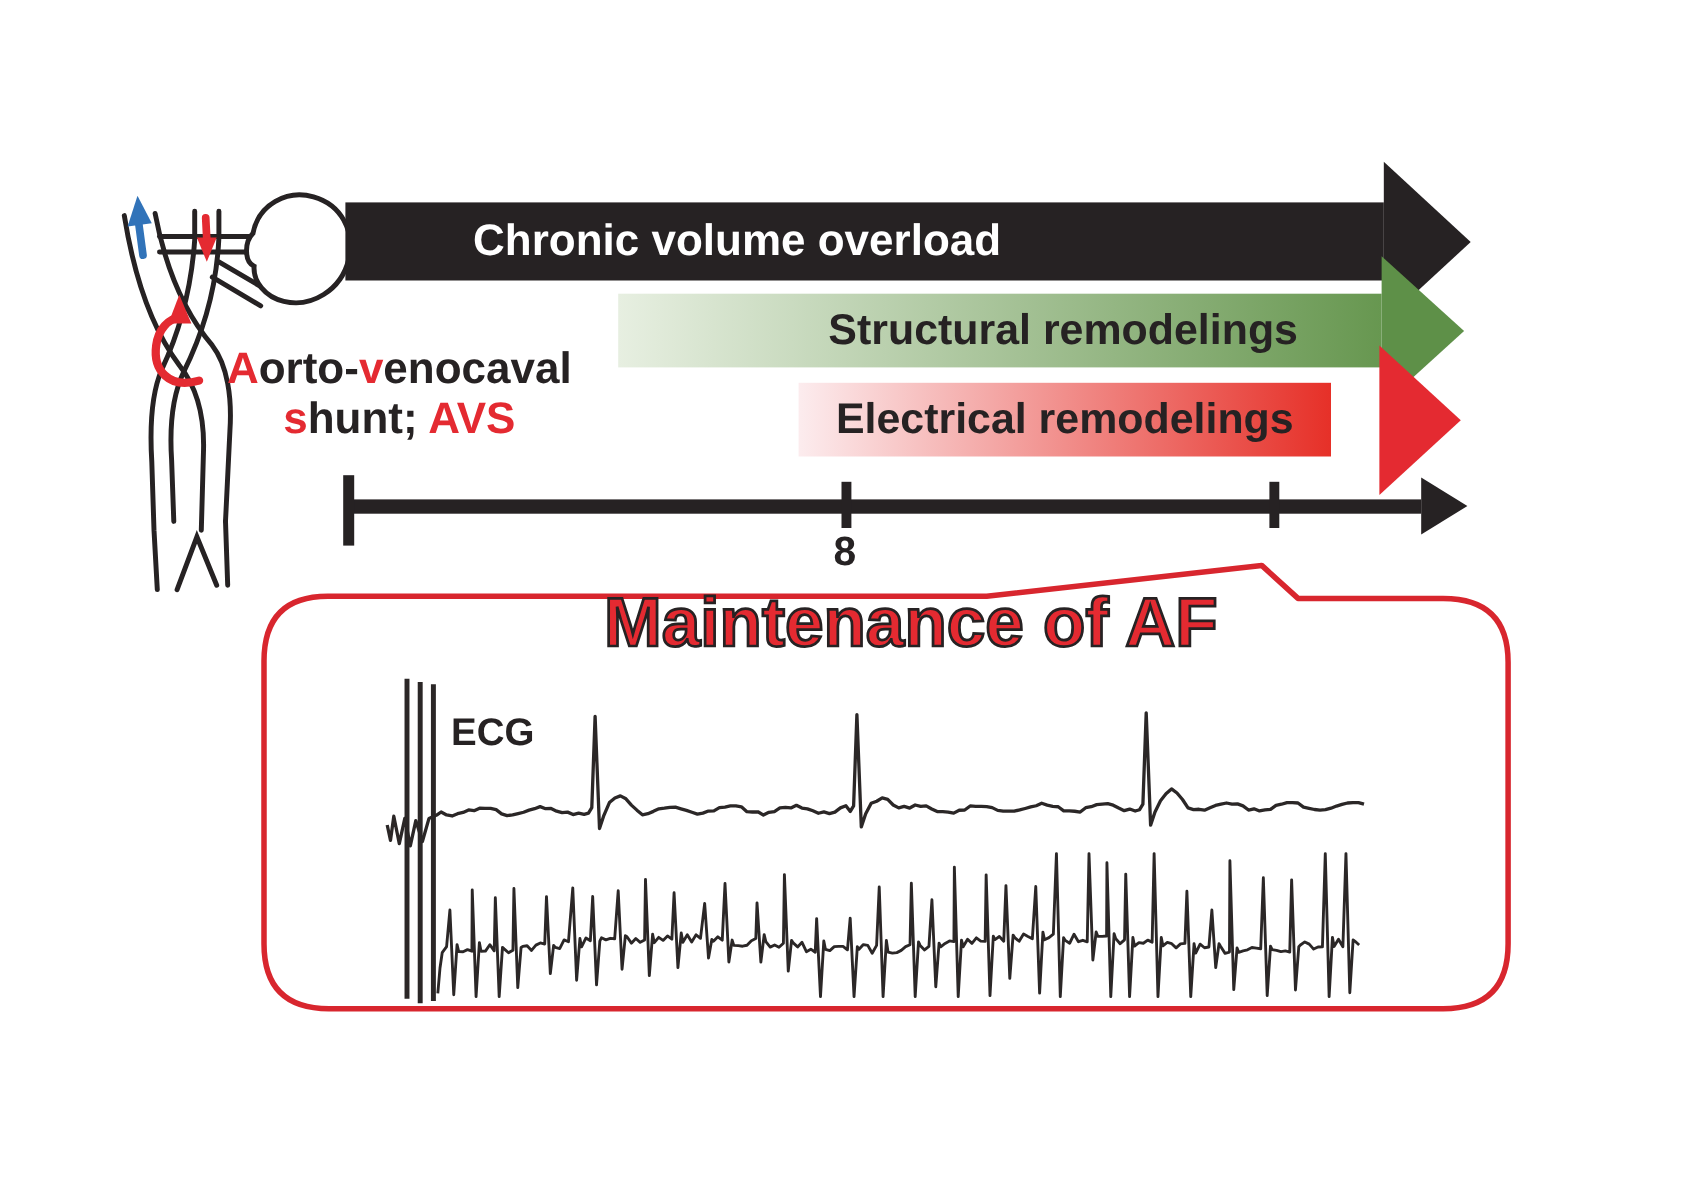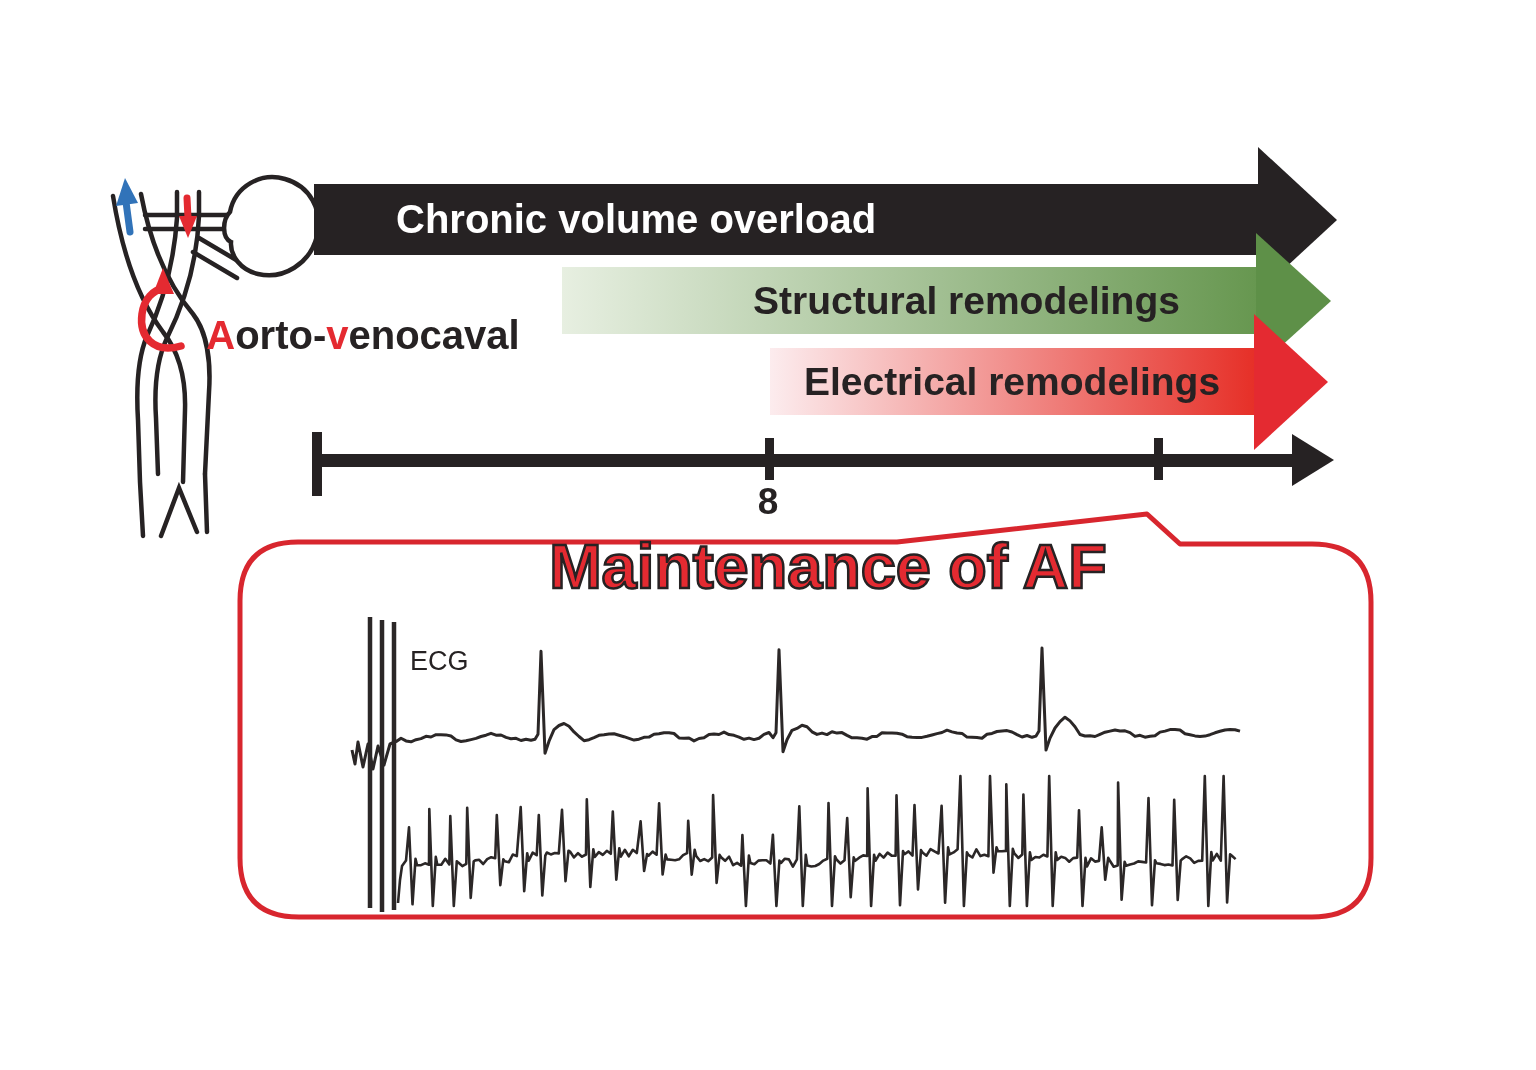--- a/index.html
+++ b/index.html
@@ -4,24 +4,24 @@
 <style>
   html,body{margin:0;padding:0;background:#fff;}
   #canvas{position:relative;width:1536px;height:1070px;background:var(--background,#fff);overflow:hidden;
           font-family:"Liberation Sans",sans-serif;}
   .abs{position:absolute;}
   
   .bar{position:absolute;height:71px;}
   #arrow-chronic{left:314px;top:184px;width:944px;background:var(--ink,#262223);}
   #arrow-structural{left:562px;top:267px;width:694px;height:67px;
      background:linear-gradient(to right,var(--green-light,#e7efe1),var(--green,#679750));}
-  #arrow-electrical{left:770px;top:348px;width:484px;height:67px;
+  #arrow-electrical{left:726px;top:348px;width:484px;height:67px;
      background:linear-gradient(to right,var(--pink-light,#fcecee),var(--red-grad,#e63028));}
   .bar-label{font-weight:bold;white-space:nowrap;}
-  #arrow-chronic .bar-label{color:#fff;font-size:40px;line-height:71px;padding-left:82px;}
+  #arrow-chronic .bar-label{color:#fff;font-size:40px;line-height:71px;padding-left:116px;}
   #arrow-structural .bar-label{color:var(--ink,#262223);font-size:39px;line-height:67px;text-align:center;padding-left:115px;}
   #arrow-electrical .bar-label{color:var(--ink,#262223);font-size:39px;line-height:67px;text-align:center;}
   .head{position:absolute;width:0;height:0;}
   #head-chronic{left:1258px;top:147px;border-top:73px solid transparent;border-bottom:73px solid transparent;
      border-left:79px solid var(--ink,#262223);}
   #head-structural{left:1256px;top:233px;border-top:68px solid transparent;border-bottom:68px solid transparent;
      border-left:75px solid var(--green-dark,#5e9048);}
   #head-electrical{left:1254px;top:314px;border-top:68px solid transparent;border-bottom:68px solid transparent;
      border-left:74px solid var(--bright-red,#e42a31);}
   
@@ -35,21 +35,21 @@
   #tick-8{left:765px;top:438px;width:9px;height:42px;}
   #tick-12{left:1154px;top:438px;width:9px;height:42px;}
   #head-timeline{left:1292px;top:434px;border-top:26px solid transparent;border-bottom:26px solid transparent;
      border-left:42px solid var(--ink,#262223);}
   .tl-label{position:absolute;font-size:37px;font-weight:bold;color:var(--ink,#262223);white-space:nowrap;}
   #label-8{left:748px;top:481px;width:40px;text-align:center;}
   #label-12{left:1136px;top:481px;}
   
   #title-af{left:433px;top:530px;width:790px;text-align:center;font-size:63px;font-weight:bold;
      color:var(--bright-red,#e42a31);-webkit-text-stroke:2.5px var(--ink,#262223);white-space:nowrap;}
-  .trace-label{position:absolute;font-size:27px;font-weight:normal;color:var(--ink,#262223);white-space:nowrap;}
+  .trace-label{position:absolute;font-size:35px;font-weight:bold;color:var(--ink,#262223);white-space:nowrap;}
   #label-ecg{left:410px;top:646px;}
   #label-ra{left:410px;top:747px;}
   svg{position:absolute;left:0;top:0;}
   #anatomy{left:95px;top:152px;}
 </style>
 </head>
 <body>
 
 <div id="canvas">
 
@@ -92,20 +92,21 @@
   </div>
   <div id="head-structural" class="head"></div>
 
   <div id="arrow-electrical" class="bar">
     <div class="bar-label">Electrical remodelings</div>
   </div>
   <div id="head-electrical" class="head"></div>
 
   <div id="caption" class="abs">
     <div><span class="red">A</span><span>orto-</span><span class="red">v</span><span>enocaval</span></div>
+    <div><span class="red">s</span><span>hunt; </span><span class="red">AVS</span></div>
   </div>
 
   <div id="timeline-line" class="abs tl"></div>
   <div id="timeline-start-tick" class="abs tl"></div>
   <div id="tick-8" class="abs tl"></div>
   <div id="tick-12" class="abs tl"></div>
   <div id="head-timeline" class="head"></div>
   <div id="label-8" class="tl-label">8</div>
 
   <svg id="overlay" width="1536" height="1070" viewBox="0 0 1536 1070">

